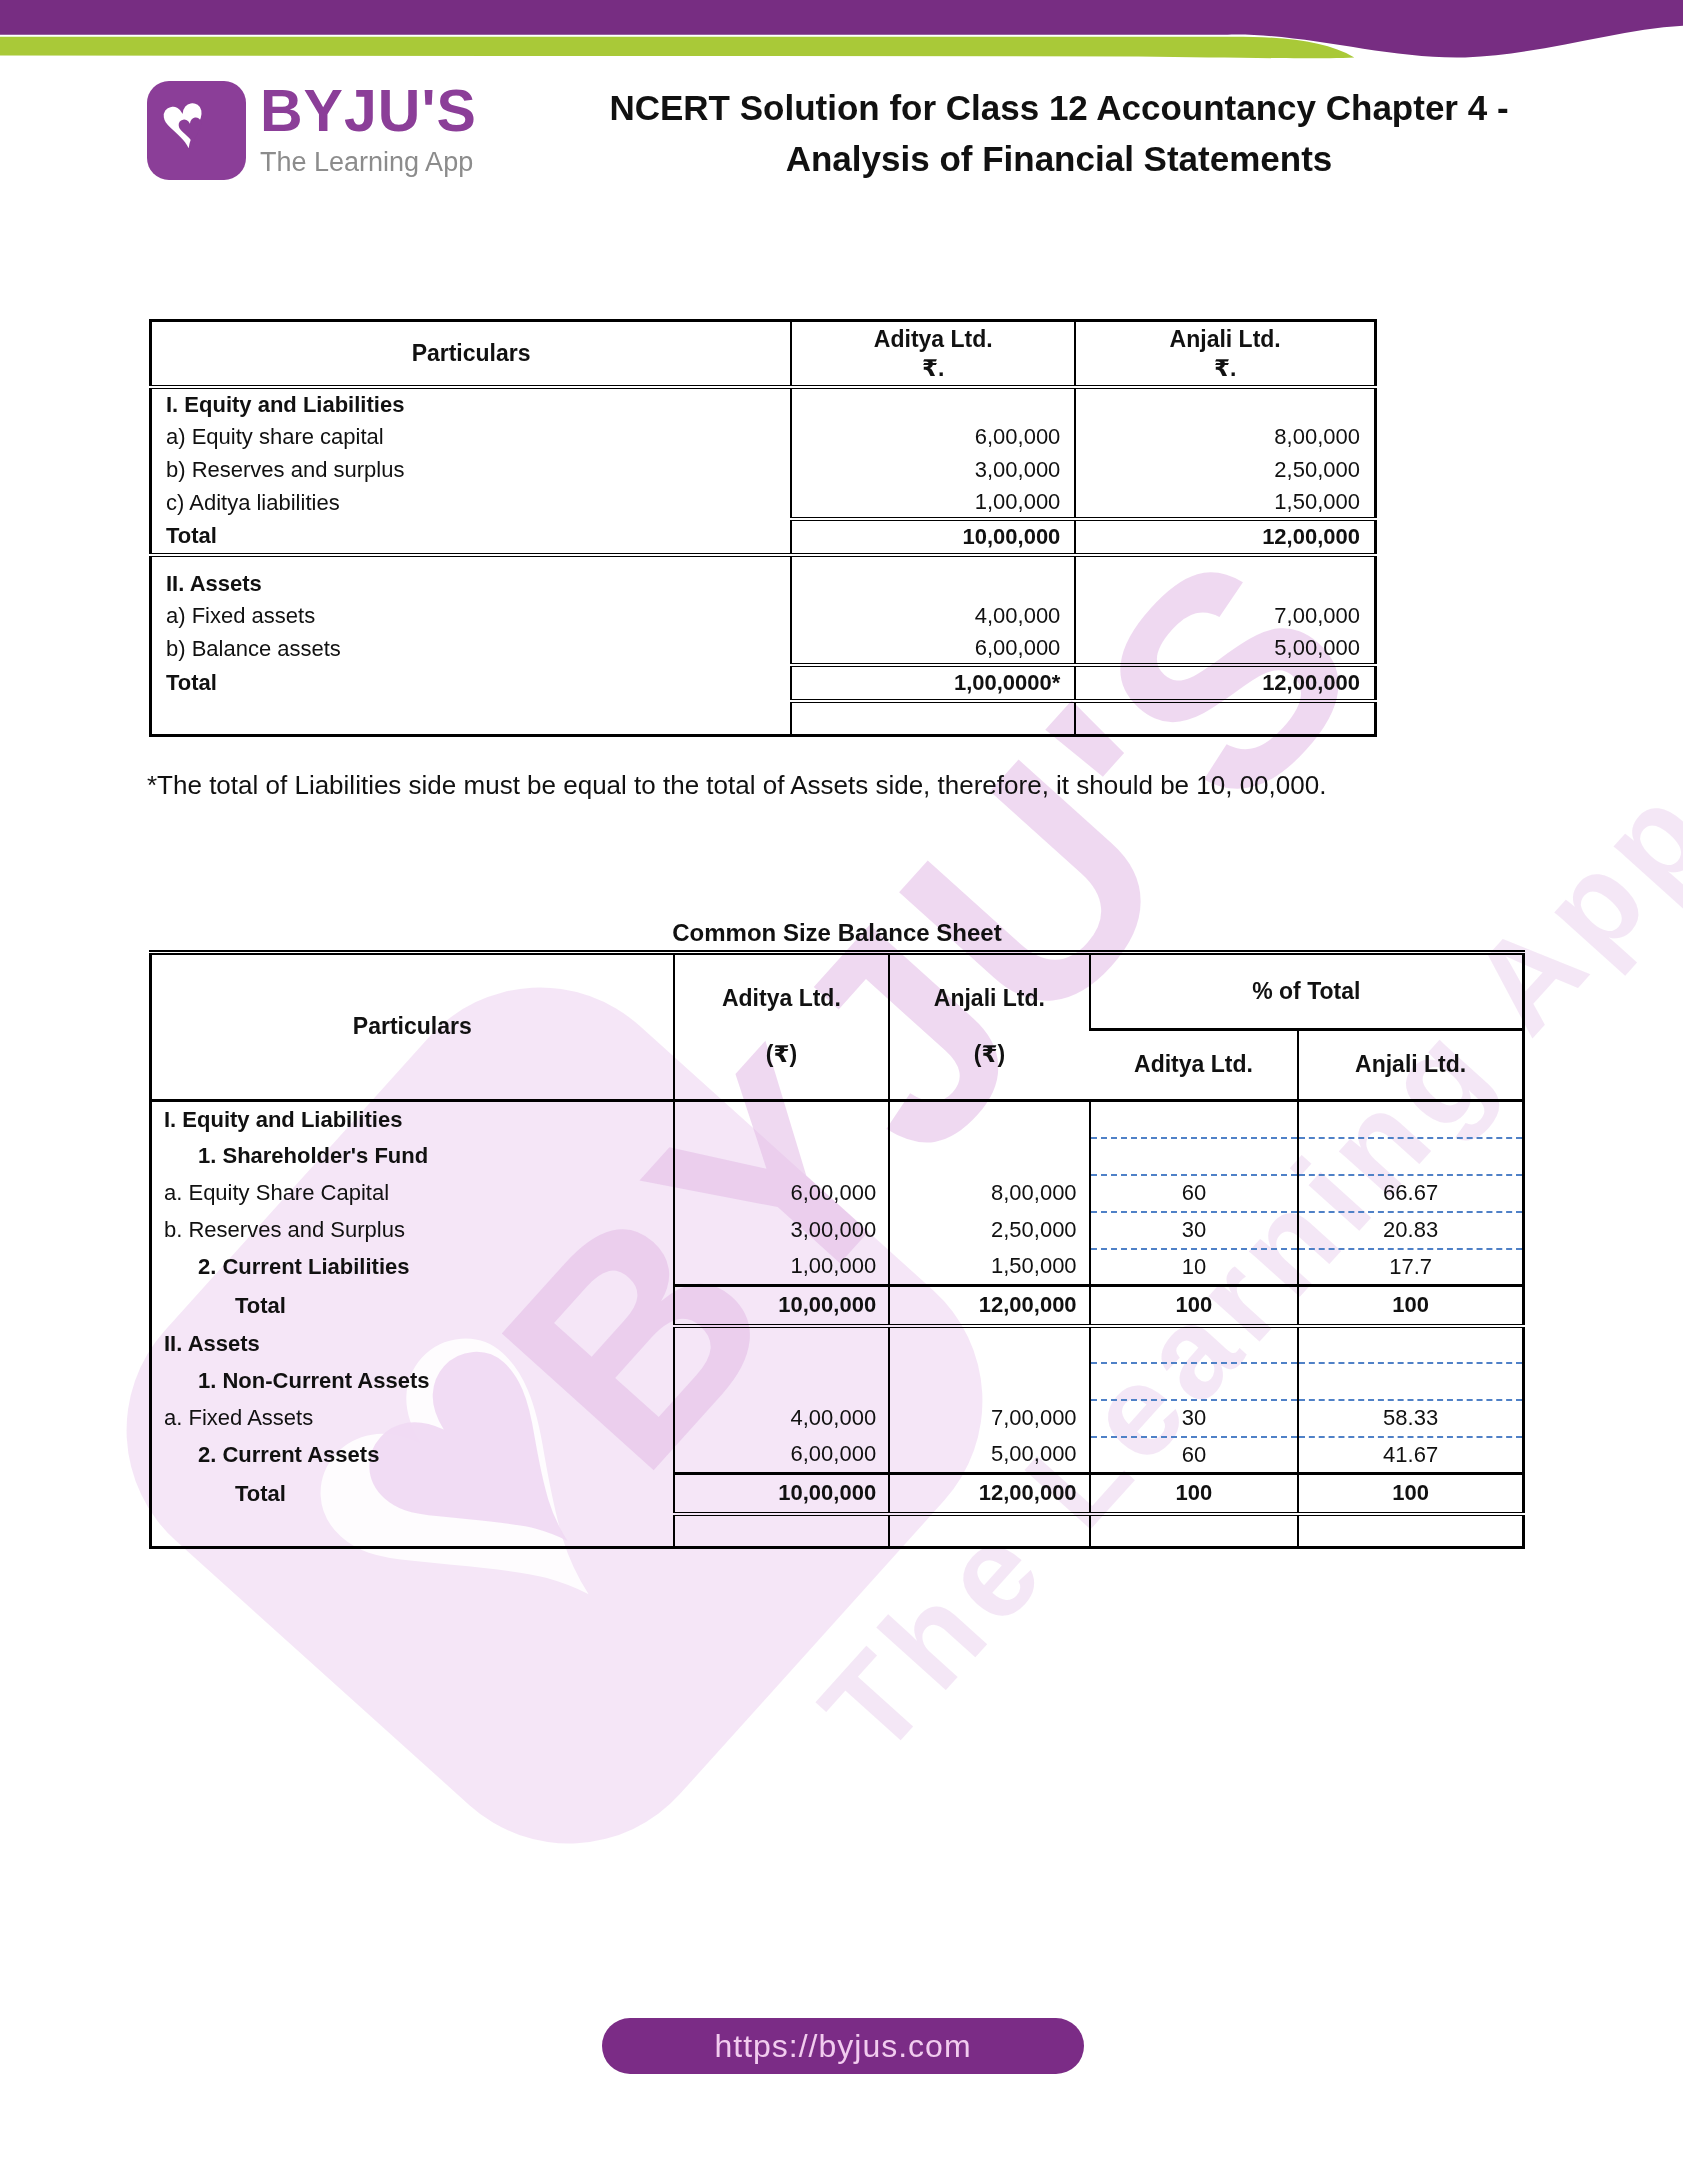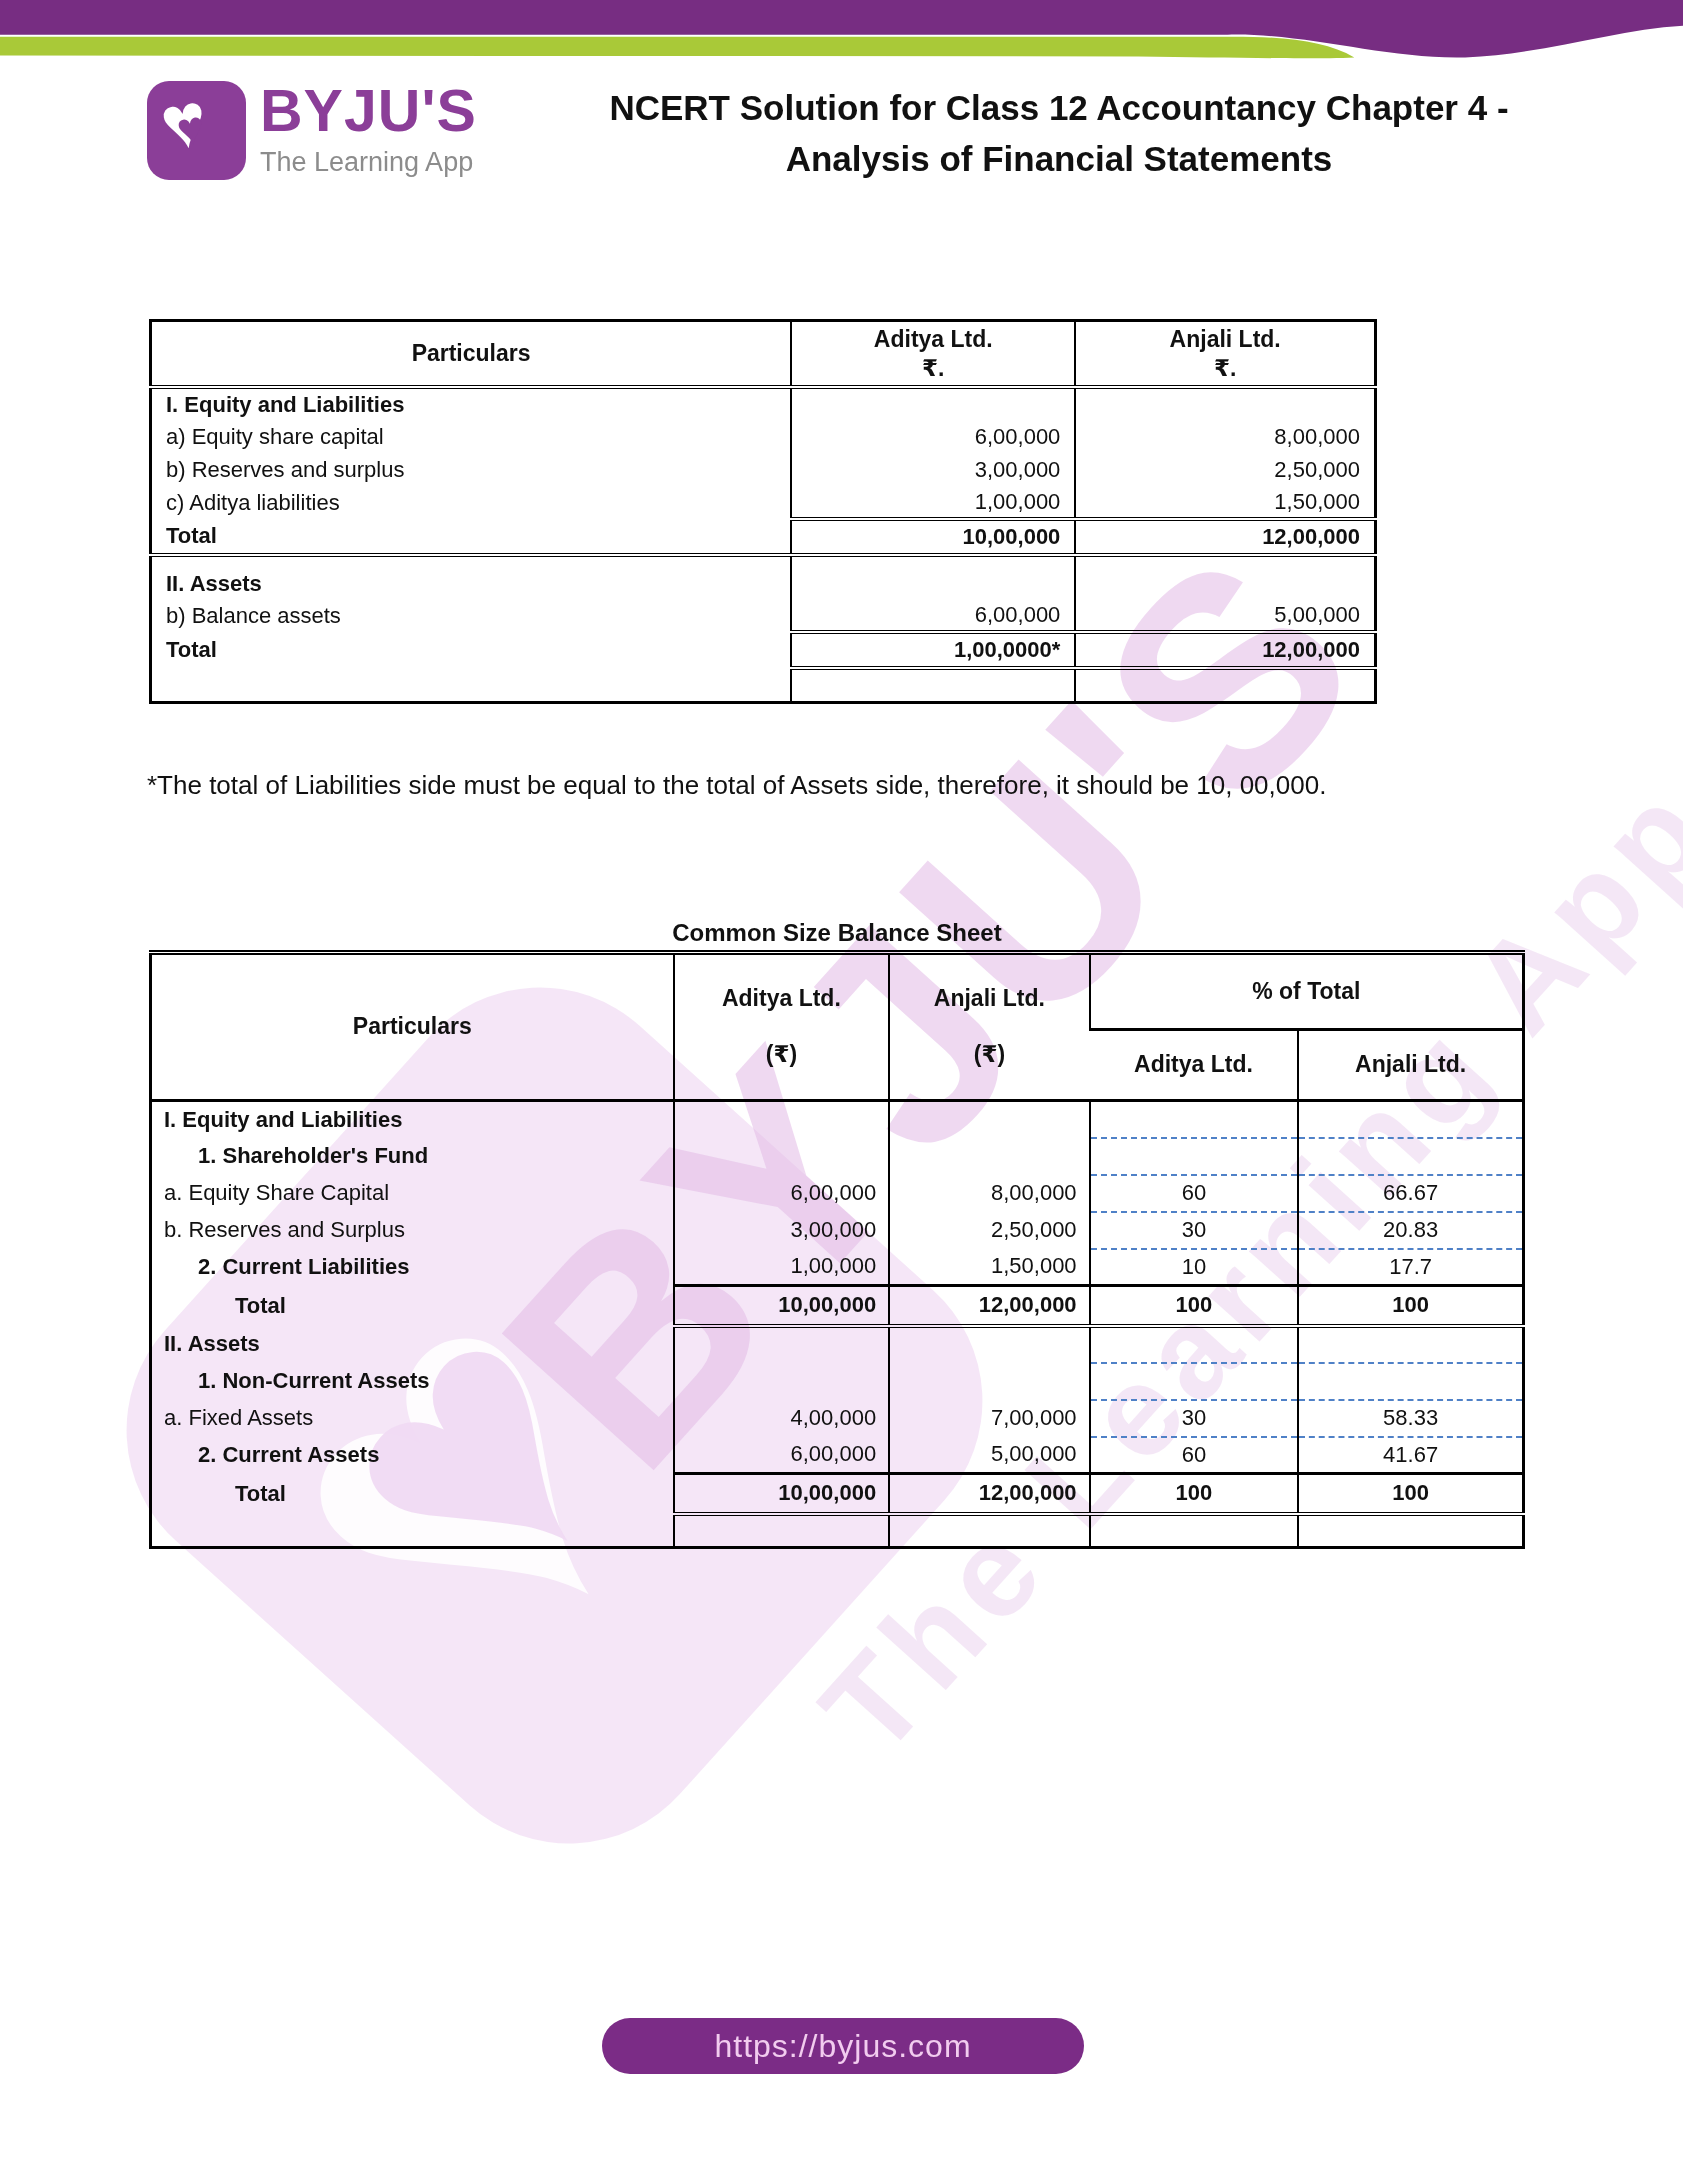--- a/index.html
+++ b/index.html
@@ -193,20 +193,25 @@
           </tr>
           <tr class="total belowfull">
             <td class="lab">Total</td>
             <td class="v">10,00,000</td>
             <td class="v">12,00,000</td>
           </tr>
           <tr class="section sec2">
             <td class="lab">II. Assets</td>
             <td class="v"></td>
             <td class="v"></td>
+          </tr>
+          <tr class="item">
+            <td class="lab">a) Fixed assets</td>
+            <td class="v">4,00,000</td>
+            <td class="v">7,00,000</td>
           </tr>
           <tr class="item">
             <td class="lab">b) Balance assets</td>
             <td class="v">6,00,000</td>
             <td class="v">5,00,000</td>
           </tr>
           <tr class="total belowval">
             <td class="lab">Total</td>
             <td class="v">1,00,0000*</td>
             <td class="v">12,00,000</td>

